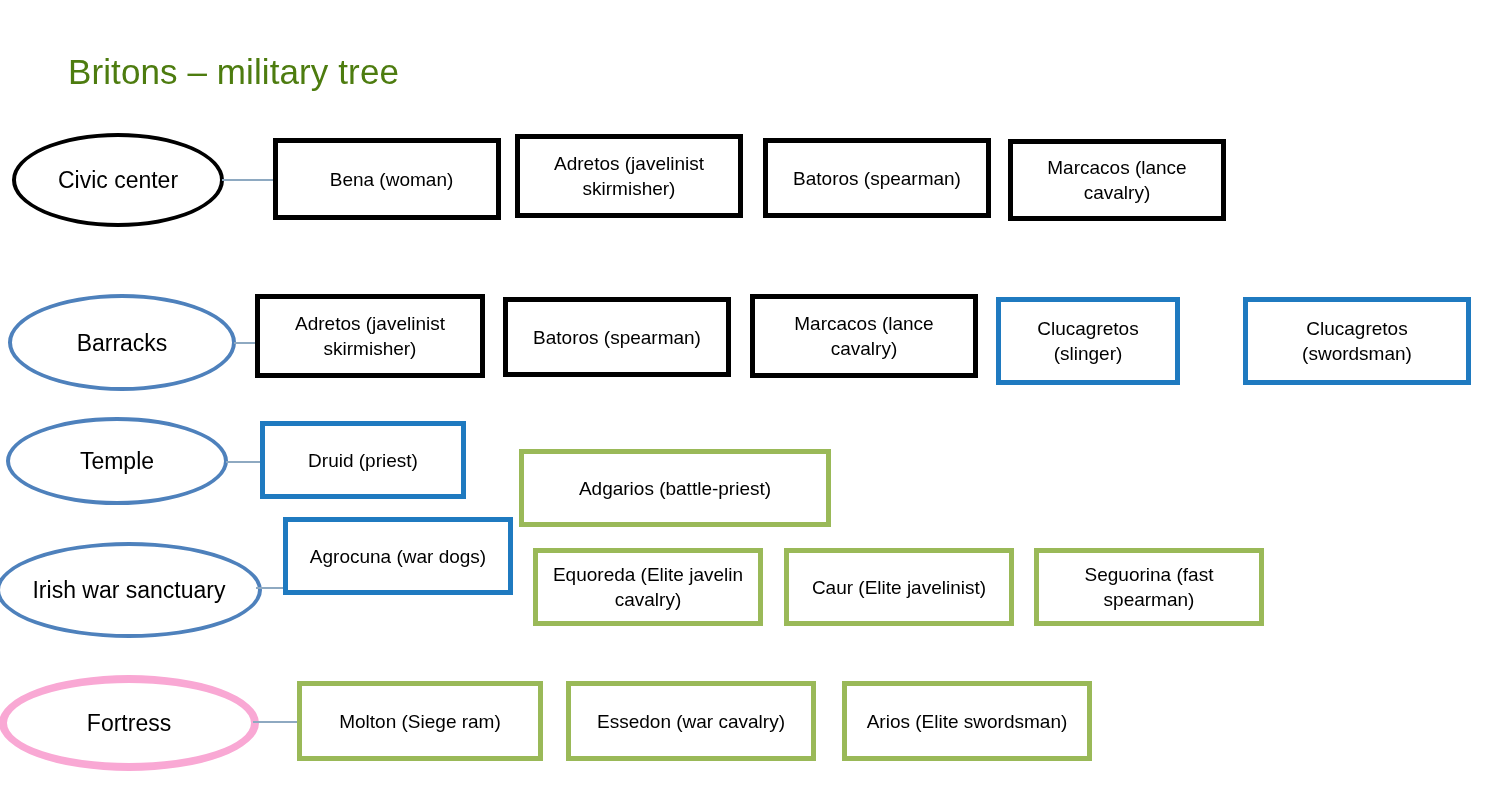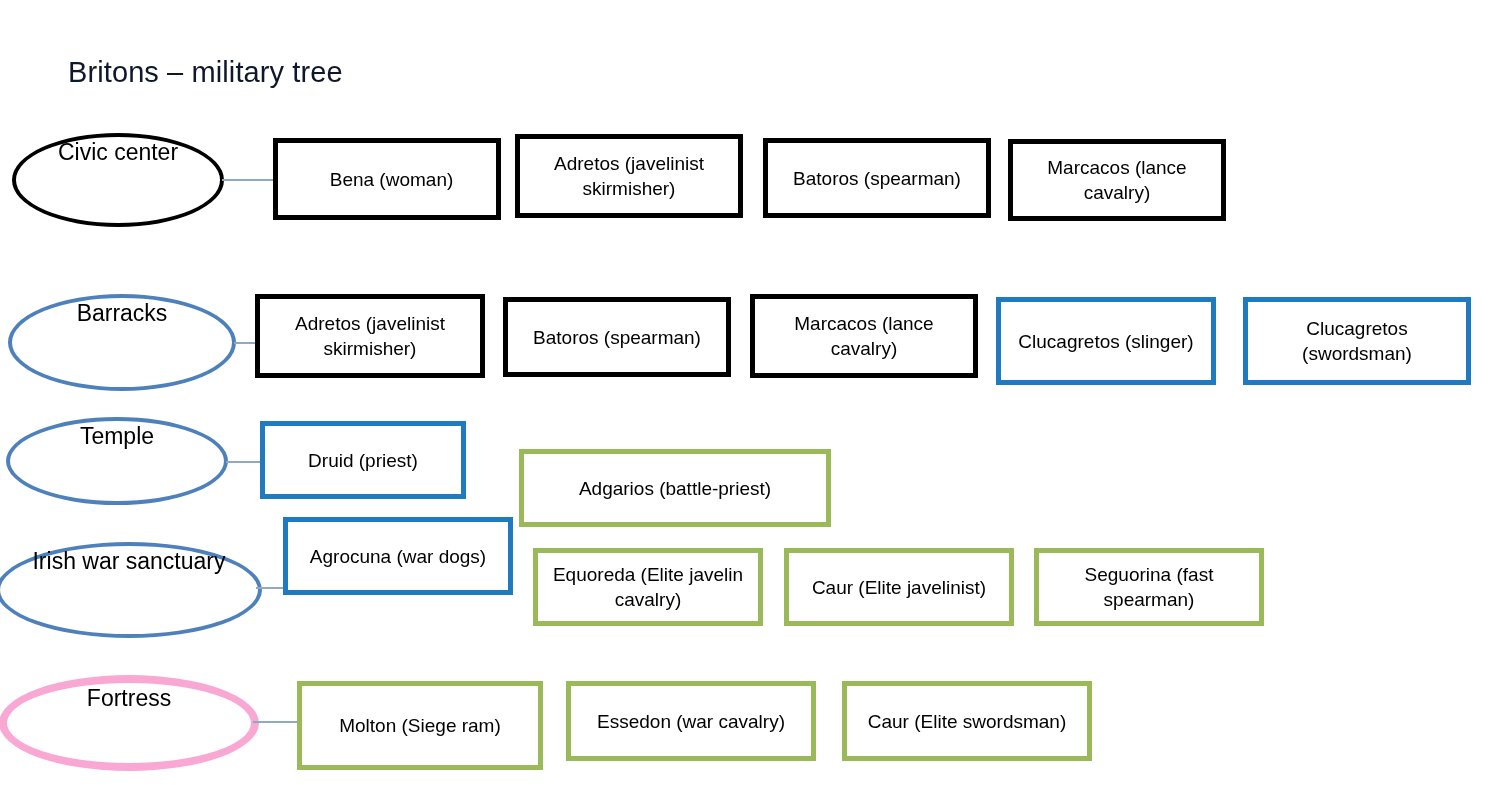--- a/index.html
+++ b/index.html
@@ -17,42 +17,42 @@
     height: 785px;
     background: #ffffff;
     overflow: hidden;
   }
 
   
   .diagram-title {
     position: absolute;
     left: 68px;
     top: 54px;
-    font-size: 29px;
+    font-size: 35px;
     line-height: 36px;
-    color: #0f172a;
+    color: #4d7c0f;
     white-space: nowrap;
     letter-spacing: 0.1px;
   }
 
   
   .row {
     position: absolute;
     left: 0;
     width: 1500px;
   }
 
   
   .node-ellipse {
     position: absolute;
     box-sizing: border-box;
     border-radius: 50%;
     background: #ffffff;
     display: flex;
-    align-items: flex-start;
+    align-items: center;
     justify-content: center;
     text-align: center;
     font-size: 23px;
     line-height: 30px;
     color: #000000;
     padding: 0 14px;
   }
   .node-ellipse.stroke-black  { border: 4.5px solid #000000; }
   .node-ellipse.stroke-blue   { border: 4px solid #4E81BC; }
   .node-ellipse.stroke-green  { border: 8px solid #f9a8d4; }
@@ -120,21 +120,21 @@
 
     <div class="unit-box stroke-black" style="left:255px; top:294px; width:230px; height:84px;">
       <span class="label">Adretos (javelinist skirmisher)</span>
     </div>
     <div class="unit-box stroke-black" style="left:503px; top:297px; width:228px; height:80px;">
       <span class="label">Batoros (spearman)</span>
     </div>
     <div class="unit-box stroke-black" style="left:750px; top:294px; width:228px; height:84px;">
       <span class="label">Marcacos (lance cavalry)</span>
     </div>
-    <div class="unit-box stroke-blue" style="left:996px; top:297px; width:220px; height:88px;">
+    <div class="unit-box stroke-blue" style="left:996px; top:297px; width:184px; height:88px;">
       <span class="label">Clucagretos (slinger)</span>
     </div>
     <div class="unit-box stroke-blue" style="left:1243px; top:297px; width:228px; height:88px;">
       <span class="label">Clucagretos (swordsman)</span>
     </div>
   </div>
 
   <div class="row">
     <div class="node-ellipse stroke-blue" style="left:6px; top:417px; width:222px; height:88px;">
       <span class="label">Temple</span>
@@ -168,24 +168,24 @@
       <span class="label">Seguorina (fast spearman)</span>
     </div>
   </div>
 
   <div class="row">
     <div class="node-ellipse stroke-green" style="left:-1px; top:675px; width:260px; height:96px;">
       <span class="label">Fortress</span>
     </div>
     <div class="connector" style="left:253px; top:721px; width:48px;"></div>
 
-    <div class="unit-box stroke-green" style="left:297px; top:681px; width:246px; height:89px;">
+    <div class="unit-box stroke-green" style="left:297px; top:681px; width:246px; height:80px;">
       <span class="label">Molton (Siege ram)</span>
     </div>
     <div class="unit-box stroke-green" style="left:566px; top:681px; width:250px; height:80px;">
       <span class="label">Essedon (war cavalry)</span>
     </div>
     <div class="unit-box stroke-green" style="left:842px; top:681px; width:250px; height:80px;">
-      <span class="label">Caur (Elite swordsman)</span>
+      <span class="label">Arios (Elite swordsman)</span>
     </div>
   </div>
 
 </div>
 
 </body></html>

